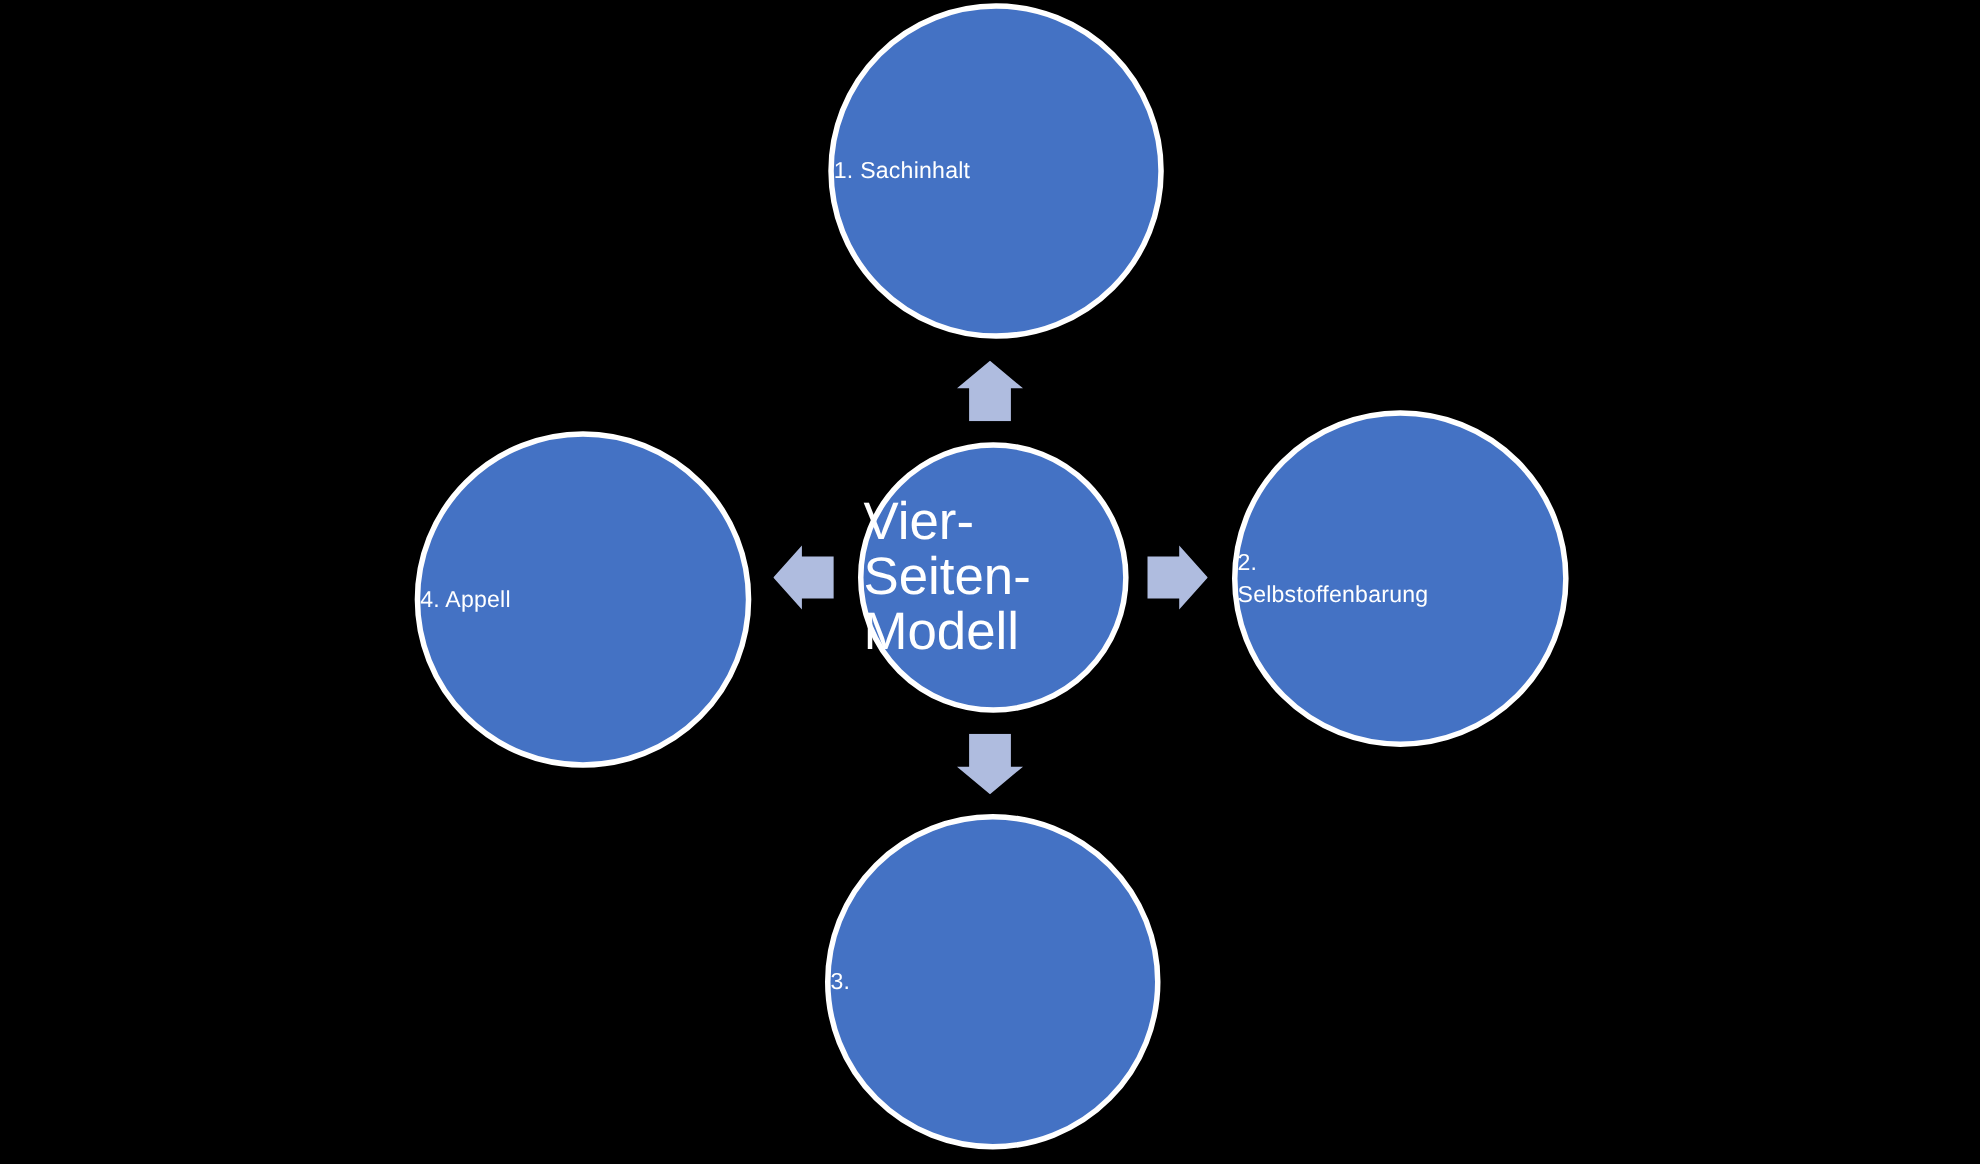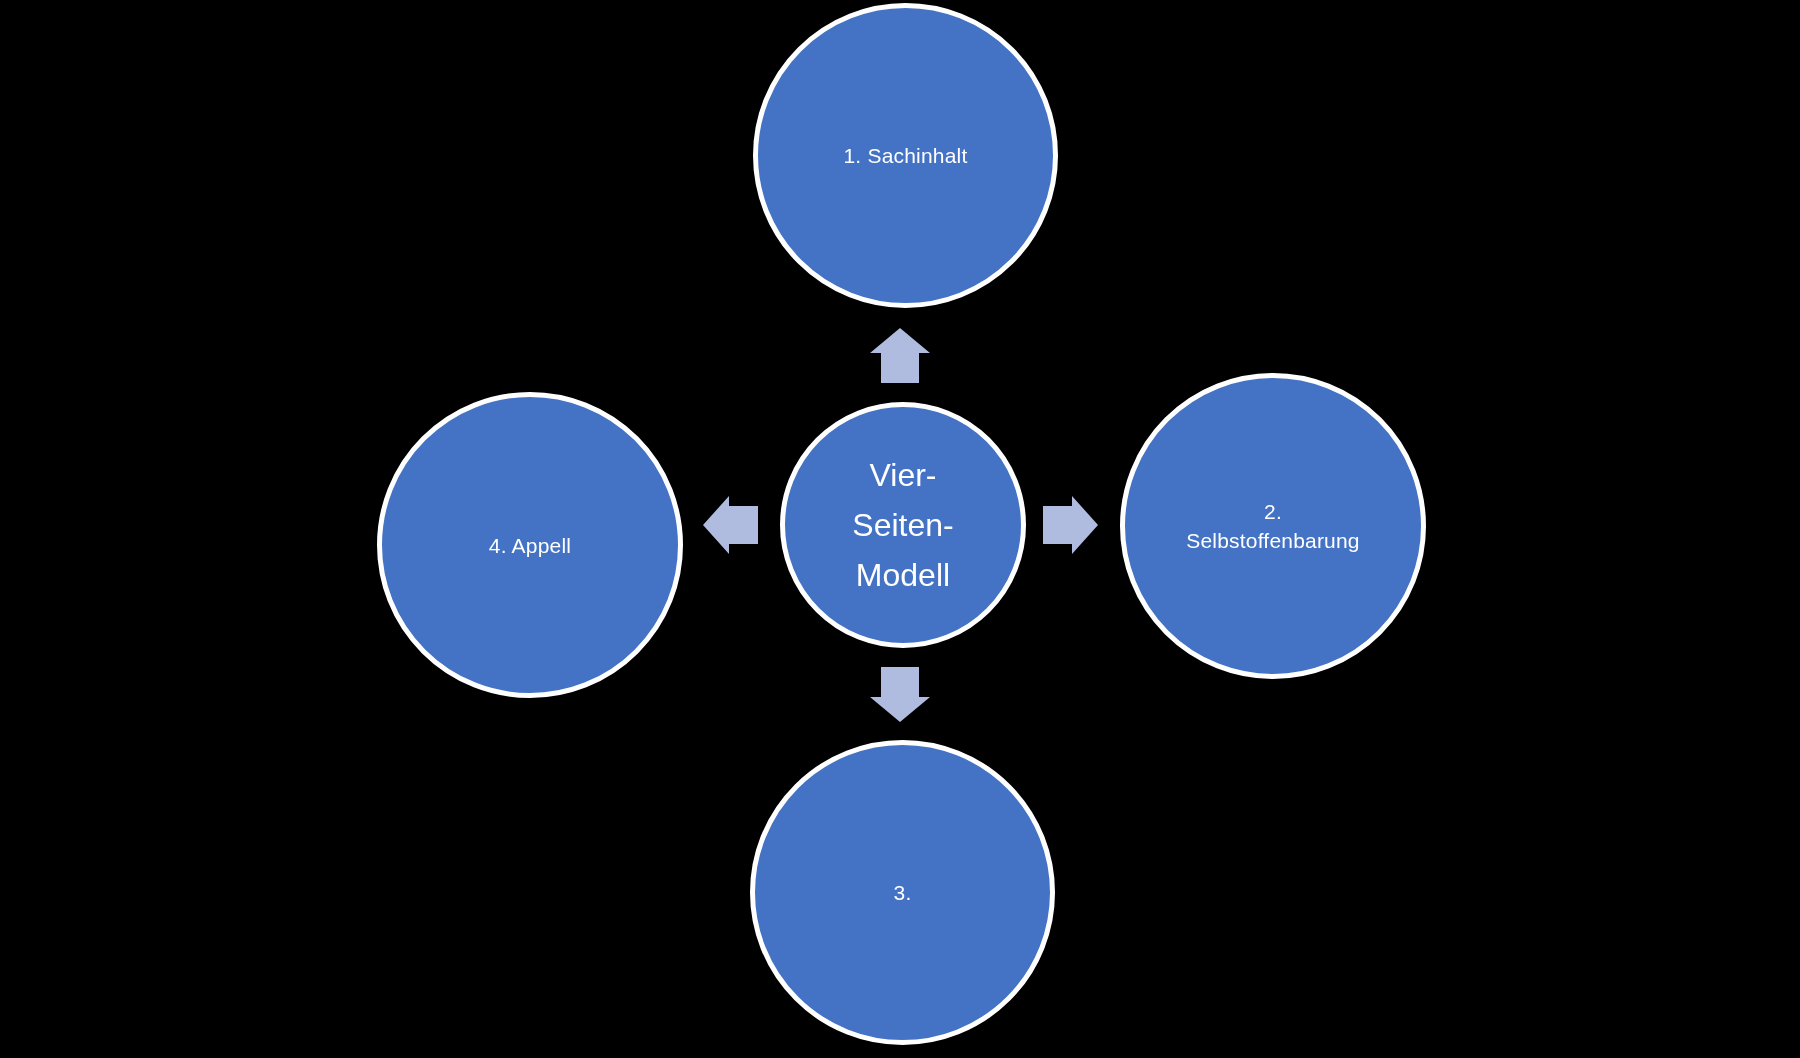--- a/index.html
+++ b/index.html
@@ -31,38 +31,38 @@
     background: var(--node-fill);
     border: 5px solid var(--node-border);
     display: flex;
     align-items: center;
     justify-content: center;
     text-align: center;
     color: var(--text);
   }
   .node .label {
     width: 100%;
-    text-align: center;
+    text-align: left;
   }
   .node .line { display: block; }
 
   .node-top    { left: 753px;  top: 3px;   width: 305px; height: 305px; }
   .node-right  { left: 1120px; top: 373px; width: 306px; height: 306px; }
   .node-bottom { left: 750px;  top: 740px; width: 305px; height: 305px; }
   .node-left   { left: 377px;  top: 392px; width: 306px; height: 306px; }
   .node-center { left: 780px;  top: 402px; width: 246px; height: 246px; }
 
   .satellite-label {
     font-size: 21px;
     line-height: 29px;
     font-weight: 400;
     letter-spacing: 0.2px;
   }
   .center-label {
-    font-size: 32px;
+    font-size: 48px;
     line-height: 50px;
     font-weight: 400;
   }
 
   .arrow {
     position: absolute;
     display: block;
   }
   .arrow polygon { fill: var(--arrow-fill); }
   .arrow-up    { left: 870px;  top: 328px; }

